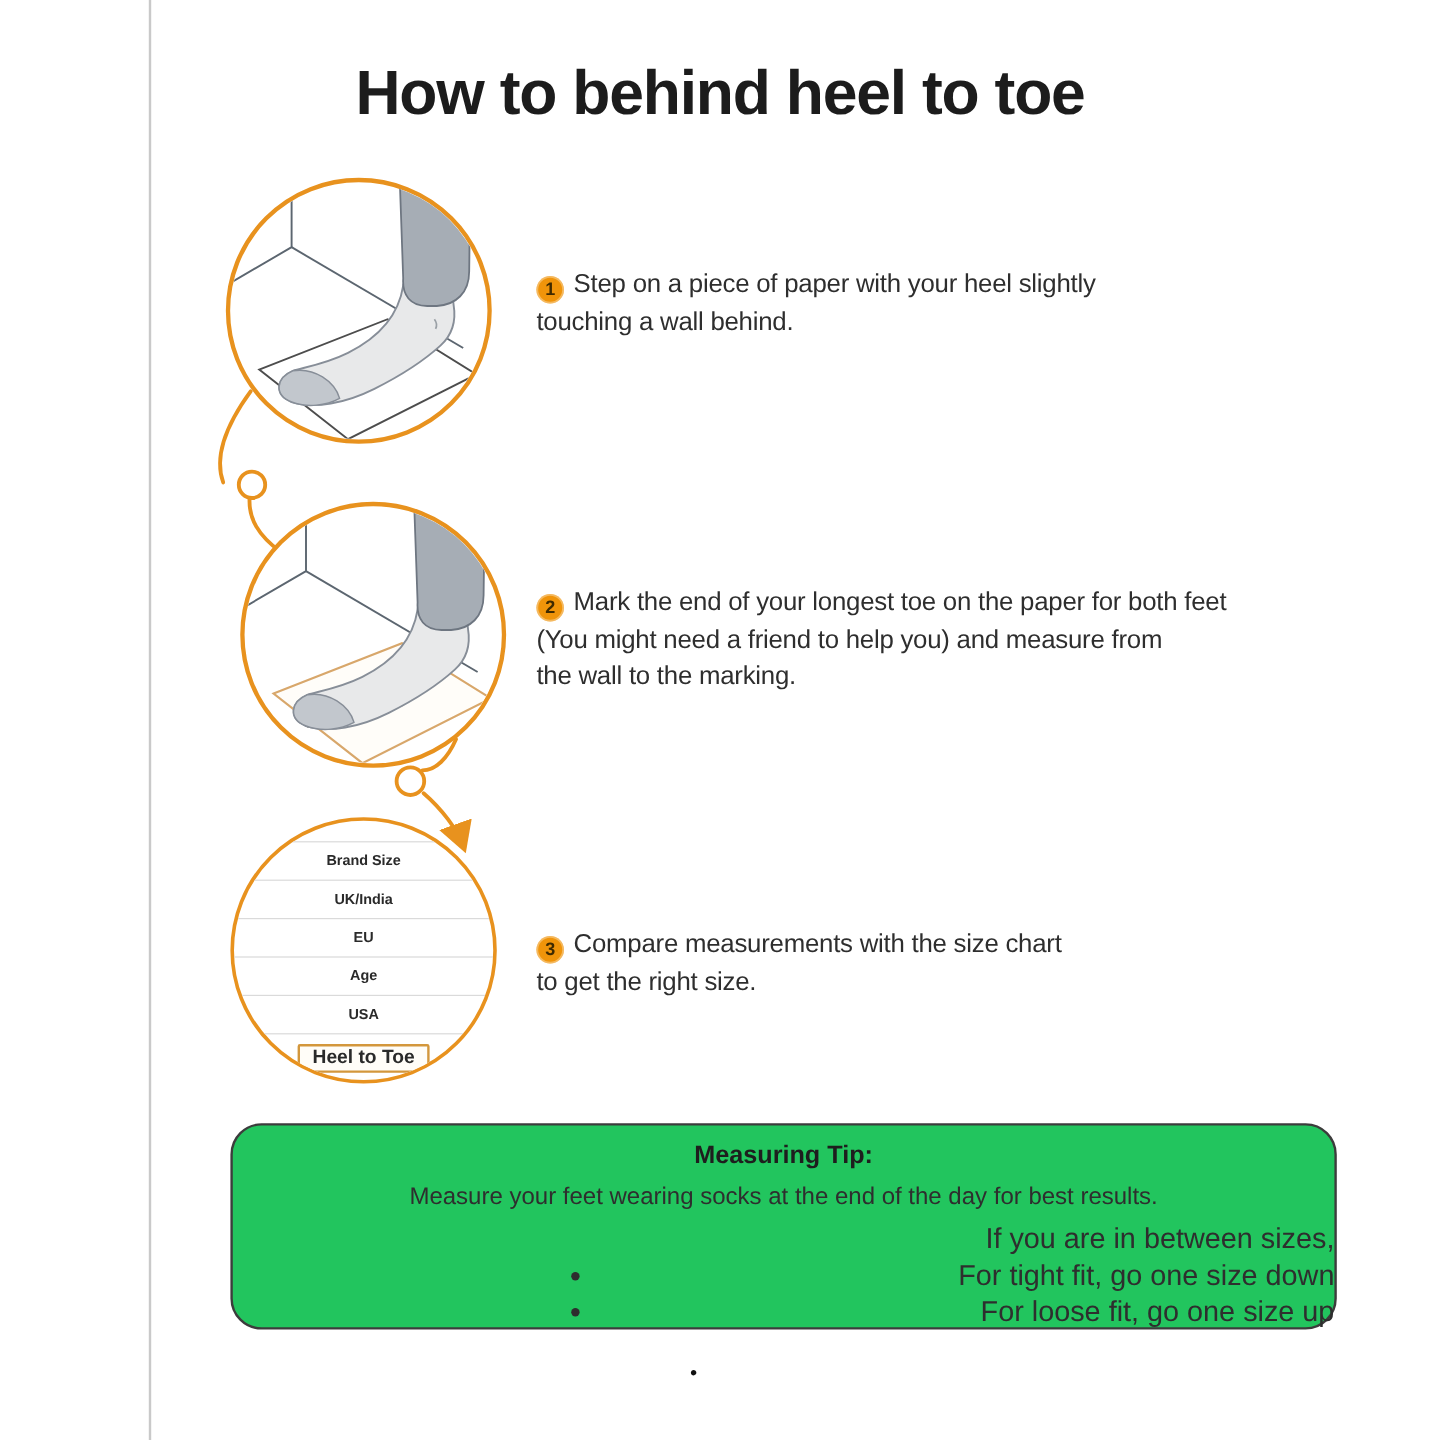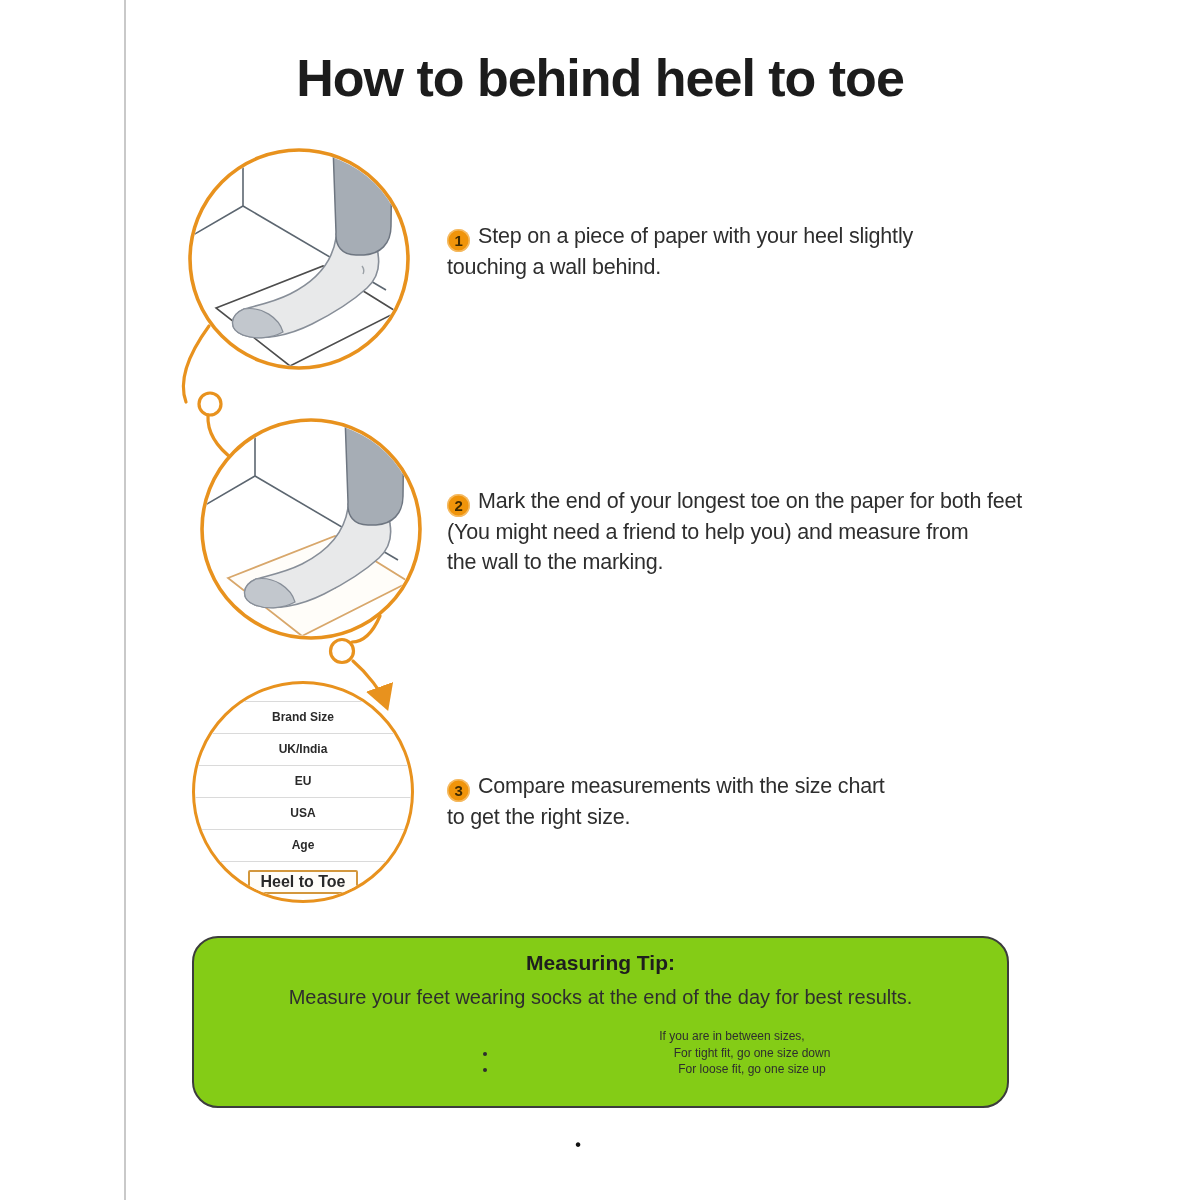--- a/index.html
+++ b/index.html
@@ -48,27 +48,27 @@
   .s3 { left:447px; top:771px; width:520px; }
   .badge {
     display:inline-block; width:23px; height:23px; border-radius:50%;
     background:var(--badge-orange, #F0940A); color:#3f2a00;
     font-weight:bold; font-size:15px; line-height:23px; text-align:center;
     margin-right:8px; vertical-align:-3px;
     box-shadow: inset 0 0 0 1.5px rgba(255,255,255,0.35);
   }
   .step-body { white-space:pre-line; }
   .tip-box {
-    position:absolute; left:192px; top:936px; width:817px; height:172px;
+    position:absolute; left:192px; top:936px; width:922px; height:172px;
     border:2px solid #3c3c3c; border-radius:26px; box-sizing:border-box;
-    text-align:center; z-index:2; background:#84cc16;
+    text-align:center; z-index:2; background:#22c55e;
   }
   .tip-title { margin-top:13px; font-size:21px; font-weight:bold; color:#1e1e1e; }
   .tip-line1 { margin-top:11px; font-size:20px; color:#2e2e2e; }
-  .tip-sub { margin-top:20px; margin-left:263px; text-align:center; font-size:12px; color:#2e2e2e; }
+  .tip-sub { margin-top:10px; margin-left:263px; text-align:right; font-size:24px; color:#2e2e2e; }
   .tip-intro { }
   .tip-list { margin:3px 0 0 0; padding-left:40px; }
   .tip-list li { margin-top:2px; }
   .footer {
     position:absolute; left:0; top:1136px; width:1200px; z-index:2;
     display:flex; justify-content:center; align-items:center; gap:20px;
     transform:translateX(-22px);
     font-size:19.5px; font-weight:bold; color:#111;
   }
   .footer .dot { font-size:16px; }
@@ -141,22 +141,22 @@
         <path d="M147,0 L206,0 L205,80 C205,98 194,108 178,109 L170,109 C156,109 149,100 150,86 Z" fill="#a6adb5" stroke="#6e7681" stroke-width="1.5"></path>
       </g>
     </svg>
   </div>
 
   <div class="size-chart">
     <div class="sc-rows">
       <div class="sc-row">Brand Size</div>
       <div class="sc-row">UK/India</div>
       <div class="sc-row">EU</div>
+      <div class="sc-row">Age</div>
       <div class="sc-row">USA</div>
-      <div class="sc-row">Age</div>
       <div class="sc-box-row">
         <span class="sc-box">Heel to Toe</span>
       </div>
     </div>
   </div>
 
   <div class="step s1">
     <span class="badge">1</span><span class="step-body">Step on a piece of paper with your heel slightly
 touching a wall behind.</span>
   </div>

